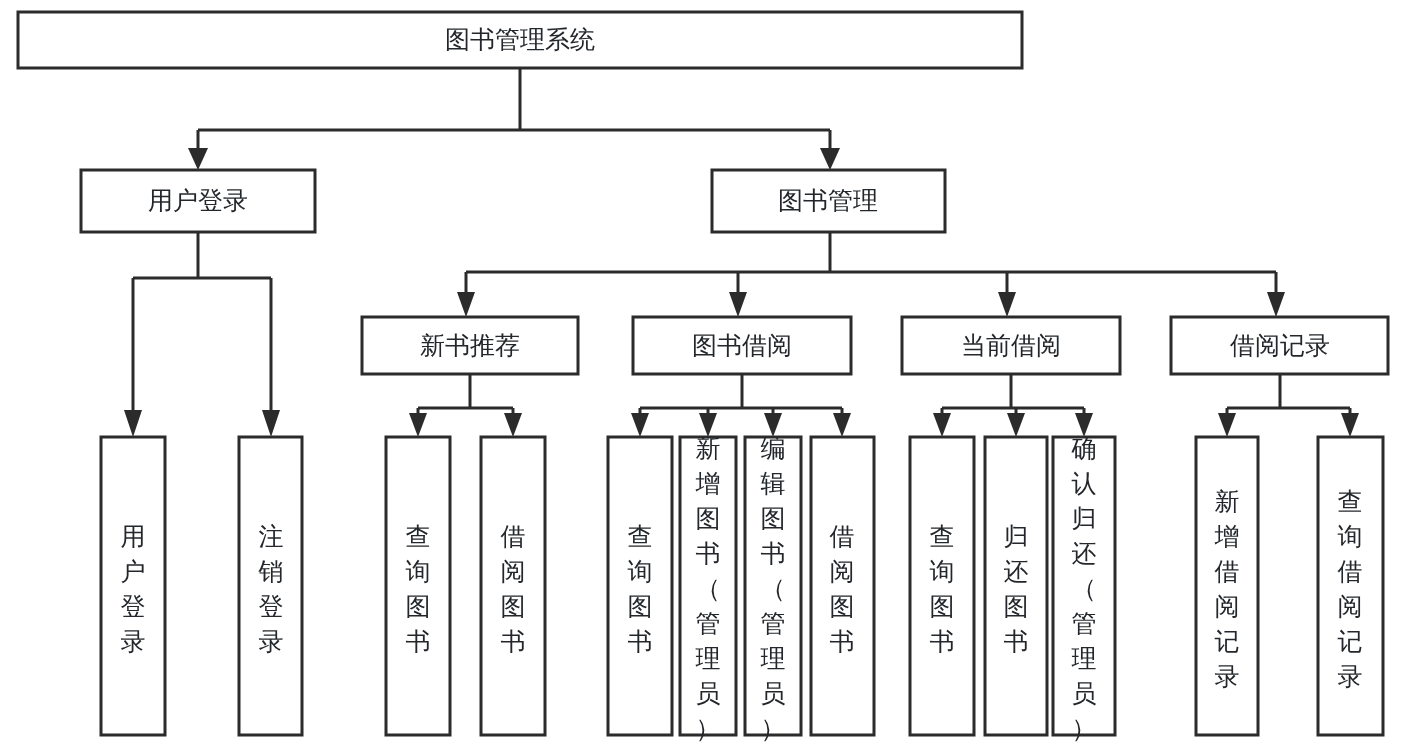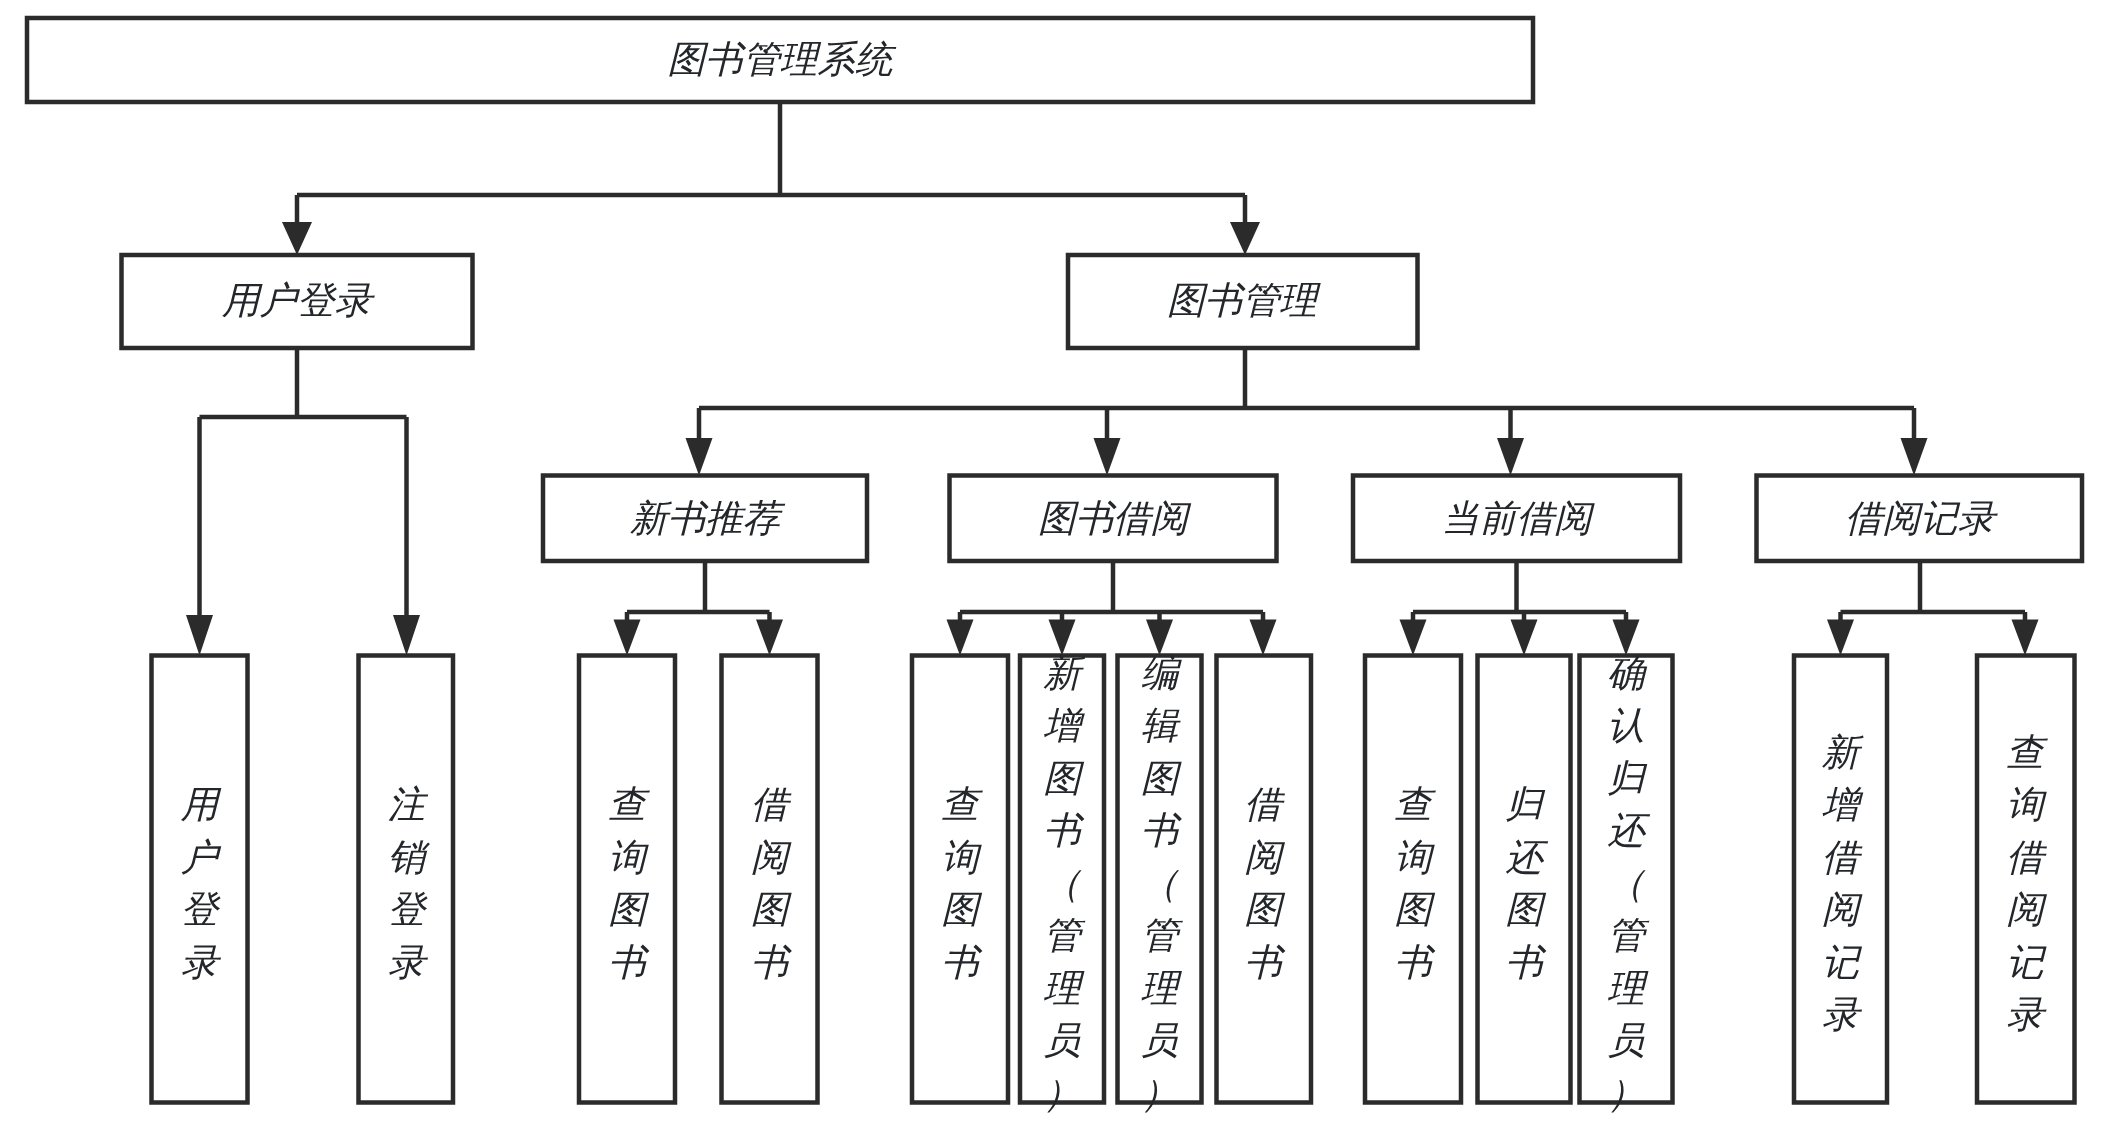--- a/index.html
+++ b/index.html
@@ -14,21 +14,20 @@
     position: relative;
     overflow: hidden;
     font-family: "DejaVu Sans", "Liberation Sans", sans-serif;
   }
   #diagram-root {
     position: absolute;
     left: 0;
     top: 0;
     width: 1142px;
     height: 747px;
-    font-style: italic;
   }
   svg.flowchart {
     display: block;
     width: 1405px;
     height: 747px;
   }
   .node-box {
     fill: #ffffff;
     stroke: #2b2b2b;
     stroke-width: 3;

